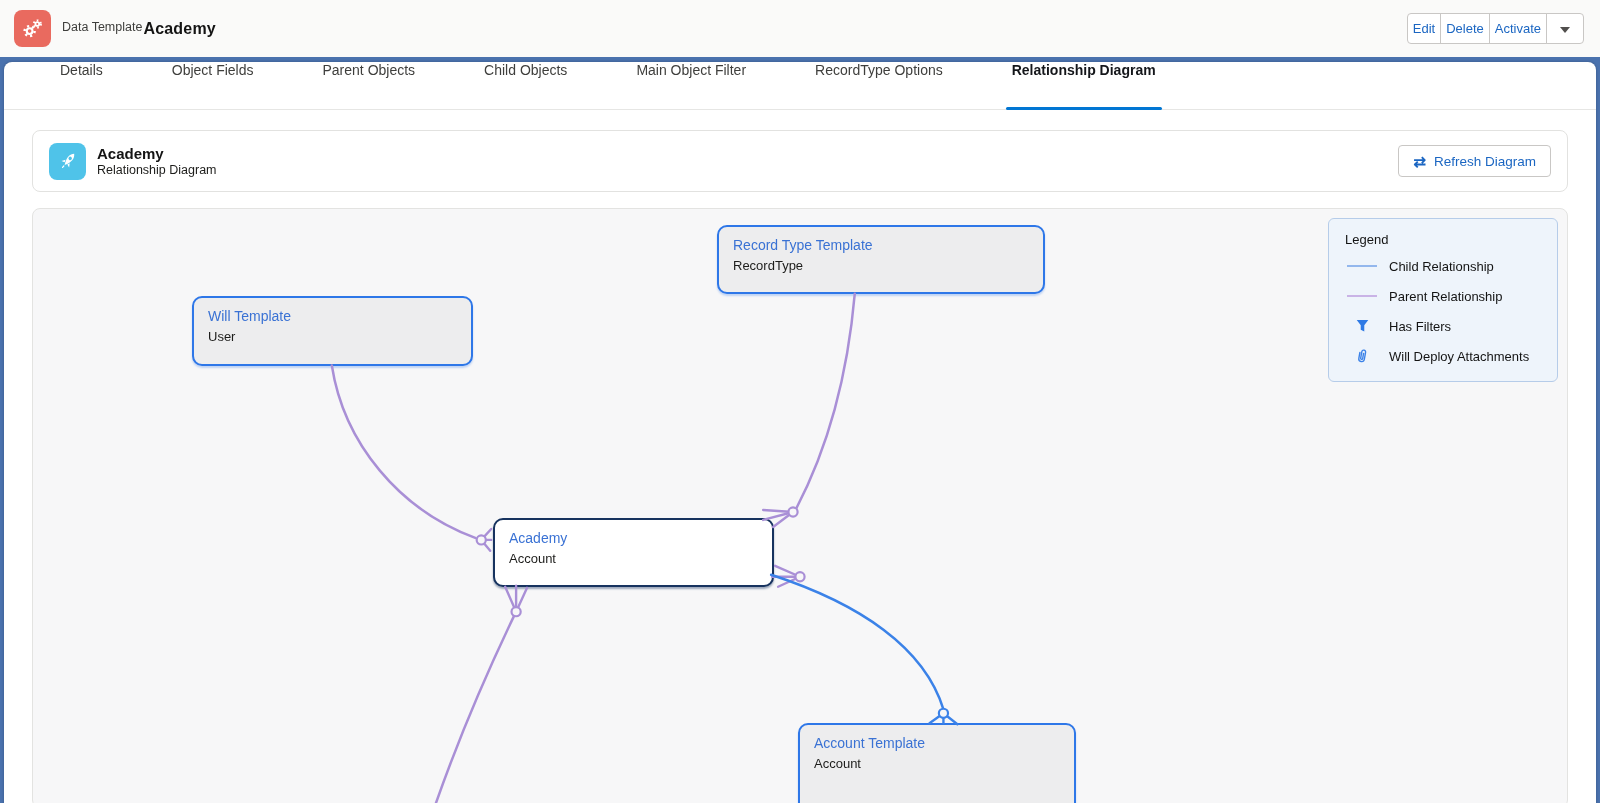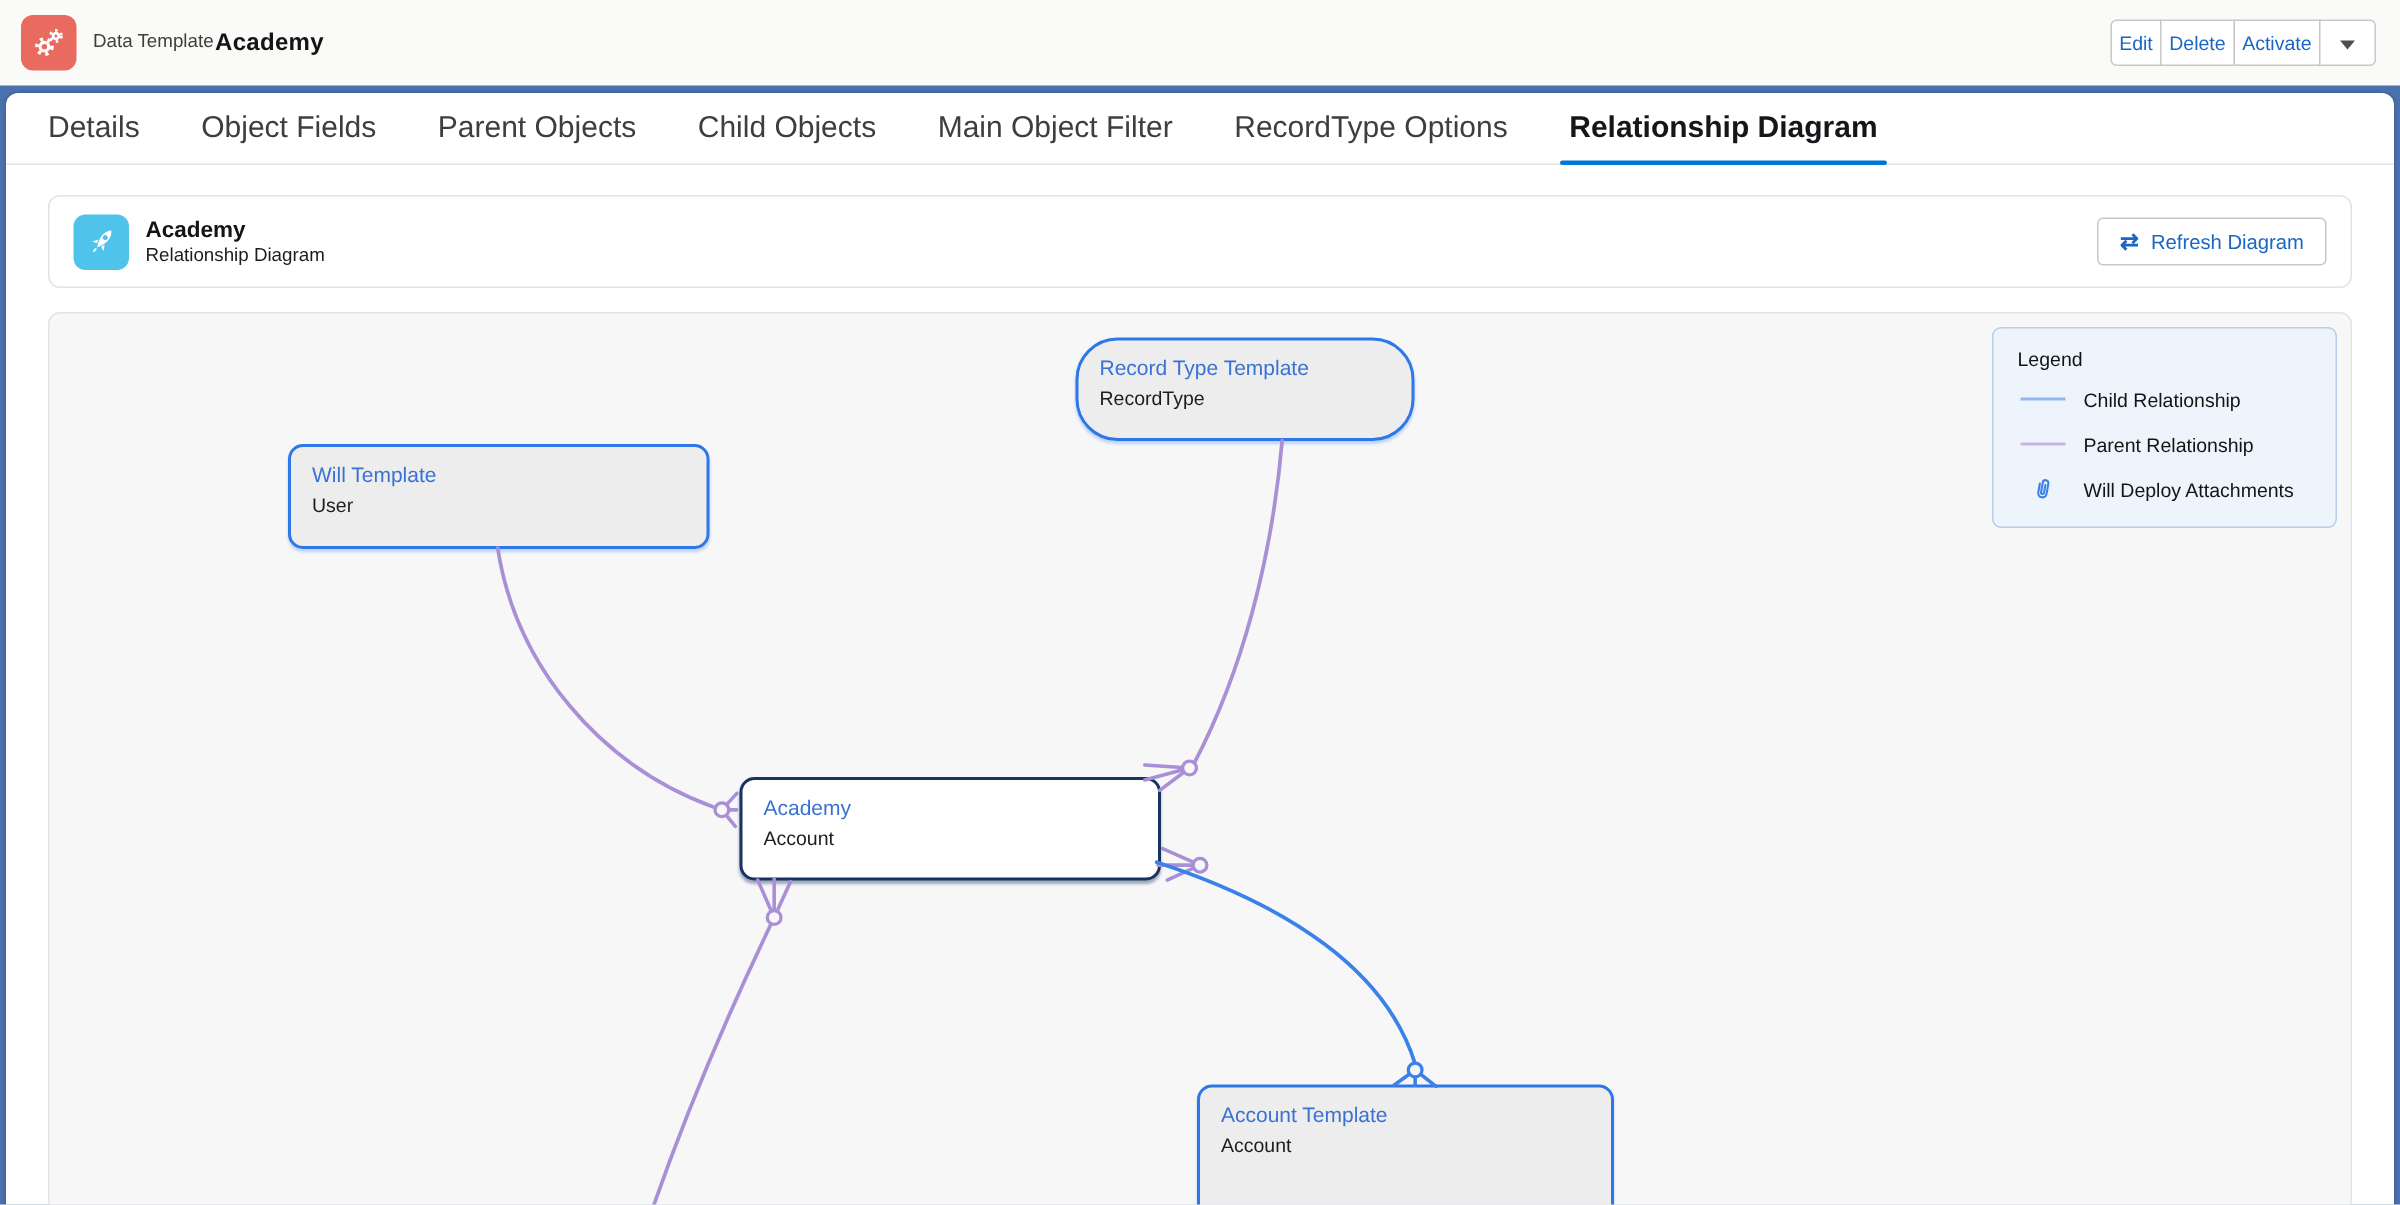--- a/index.html
+++ b/index.html
@@ -46,22 +46,22 @@
     background: #fff; border-radius: 8px 8px 0 0; z-index: 4;
     box-shadow: 0 0 3px rgba(0,0,0,.25);
   }
 
   
   .tabbar {
     height: 48px; display: flex; align-items: stretch; column-gap: 41px;
     padding: 0 0 0 28px; border-bottom: 1px solid #e6e6e4;
   }
   .tab {
-    display: flex; align-items: center; font-size: 20px; color: #3e3e3c;
-    position: relative; cursor: pointer; white-space: nowrap;
+    display: flex; align-items: flex-start; font-size: 14px; color: #3e3e3c;
+    position: relative; cursor: pointer; white-space: nowrap; margin-left: 28px;
   }
   .tab.active { color: #14161a; font-weight: bold; }
   .tab.active::after {
     content: ""; position: absolute; left: -6px; right: -6px; bottom: -1px;
     height: 3px; background: #0176d3; border-radius: 2px;
   }
 
   .content { padding: 20px 28px 0 28px; }
 
   
@@ -231,29 +231,39 @@
             <div class="legend-item">
     <span class="swatch">
       <span class="sw sw-line" style="border-top-color: rgb(201, 179, 230);"></span>
 
     </span>
     <span class="legend-label">Parent Relationship</span>
   </div>
             <div class="legend-item">
     <span class="swatch">
 
+      <svg class="sw sw-filter" width="15" height="14" viewBox="0 0 16 15">
+        <path d="M1.8 1.2 h12.4 L9.9 6.6 v6.9 L6.1 11.4 V6.6 Z" fill="#2f7ae5"></path>
+      </svg>
+
+    </span>
+    <span class="legend-label">Has Filters</span>
+  </div>
+            <div class="legend-item">
+    <span class="swatch">
+
       <svg class="sw sw-paperclip" width="16" height="17" viewBox="0 0 16 17">
         <path transform="rotate(10 8 8.5)" d="M5.2 4.8 v6 a2.8 2.8 0 0 0 5.6 0 v-7 a1.9 1.9 0 0 0 -3.8 0 v6.6 a1 1 0 0 0 2 0 V5.2" fill="none" stroke="#3b82e8" stroke-width="1.4" stroke-linecap="round"></path>
       </svg>
     </span>
     <span class="legend-label">Will Deploy Attachments</span>
   </div>
           </div>
       </aside>
-    <div class="node" style="left: 684px; top: 16px; width: 226px; height: 69px; border-radius: 28px;">
+    <div class="node" style="left: 684px; top: 16px; width: 328px; height: 69px;">
     <div class="node-title">Record Type Template</div>
     <div class="node-sub">RecordType</div>
   </div>
         <div class="node" style="left: 159px; top: 87px; width: 281px; height: 70px;">
     <div class="node-title">Will Template</div>
     <div class="node-sub">User</div>
   </div>
         <div class="node main" style="left: 460px; top: 309px; width: 281px; height: 69px;">
     <div class="node-title">Academy</div>
     <div class="node-sub">Account</div>

